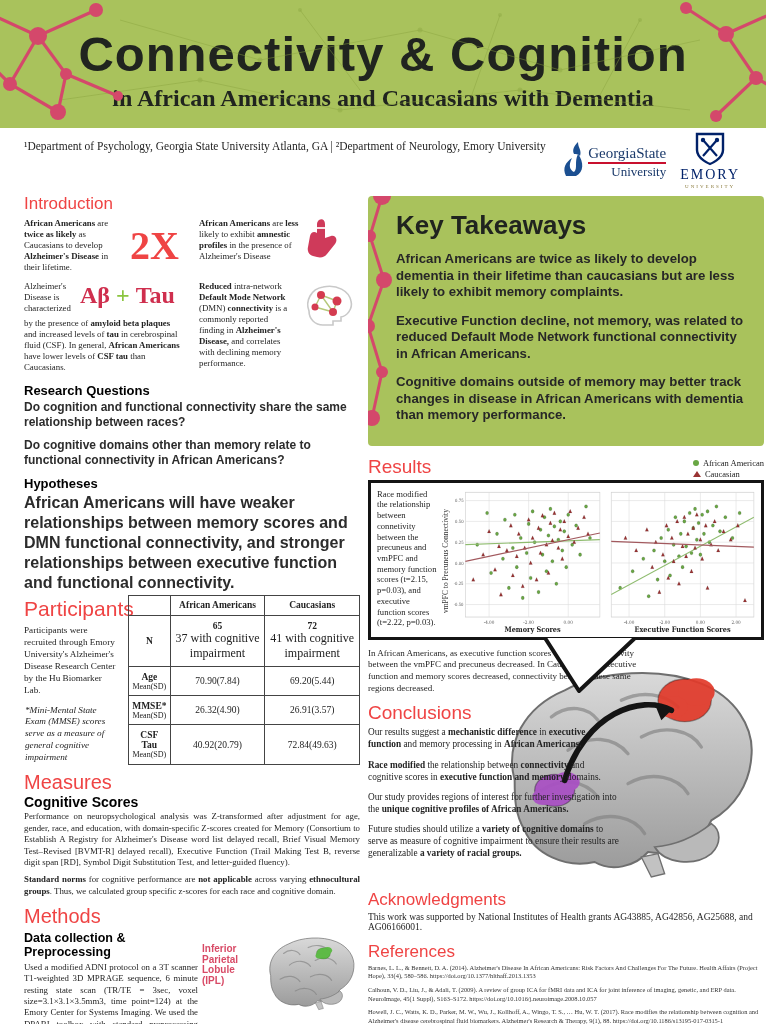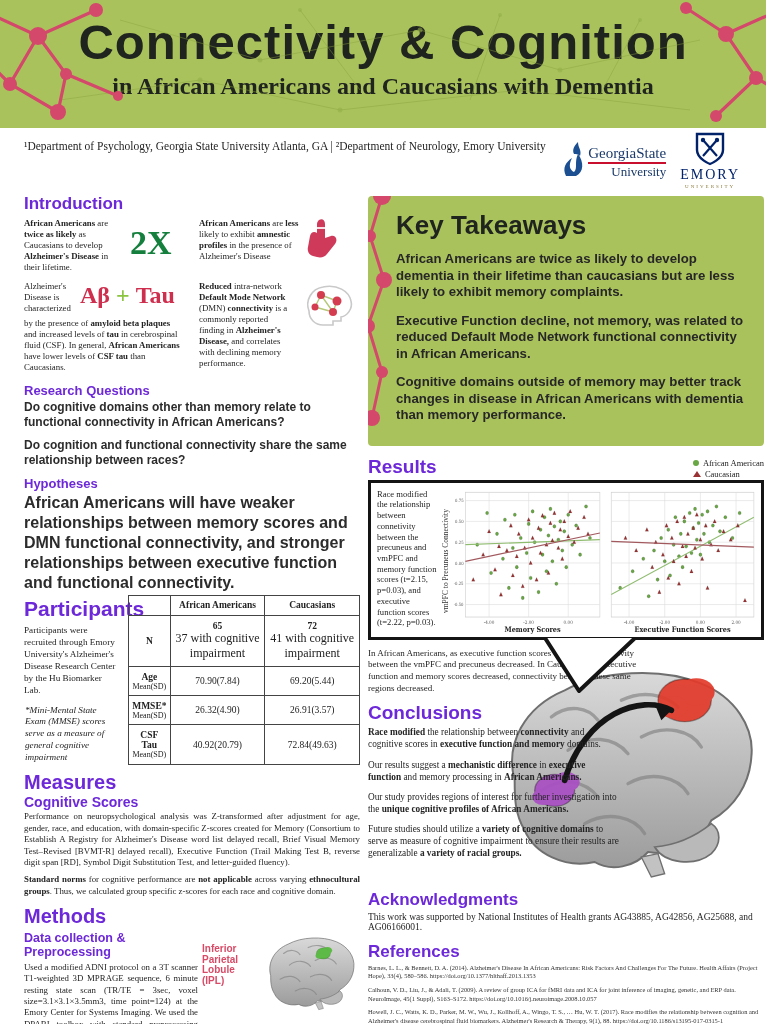--- a/index.html
+++ b/index.html
@@ -1,21 +1,21 @@
 <!DOCTYPE html>
 <html><head>
 <meta charset="utf-8">
 <style>
   html,body{margin:0;padding:0;background:#e8e8e8;}
   .poster{position:relative;width:766px;height:1024px;background:#ffffff;margin:0 auto;
           font-family:"Liberation Sans",sans-serif;overflow:hidden;}
   
   .hdr{position:relative;height:128px;background:#a9c25c;overflow:hidden;}
   .hdr .net{position:absolute;top:0;}
-  .hdr h1{margin:0;text-align:center;padding-top:18px;font-size:49px;font-weight:bold;
+  .hdr h1{margin:0;text-align:center;padding-top:30px;font-size:49px;font-weight:bold;
           color:#20241f;letter-spacing:1px;line-height:1;}
   .hdr h2{margin:0;text-align:center;font-family:"Liberation Serif",serif;font-weight:bold;
           font-size:24px;color:#20241f;padding-top:6px;}
   
   .byline{position:relative;height:64px;background:#fff;display:flex;justify-content:space-between;}
   .authors{padding:10px 0 0 24px;font-family:"Liberation Serif",serif;color:#222;}
   .authors .a1{margin:0;font-size:12.5px;}
   .authors .a2{margin:2px 0 0 0;font-size:11.5px;}
   .logos{display:flex;align-items:center;gap:14px;padding-right:26px;}
   .gsu{display:flex;align-items:flex-end;gap:2px;}
@@ -23,30 +23,30 @@
   .gsu-text .g1{font-size:15px;}
   .gsu-text .rule{height:2px;background:#c8102e;margin:1px 0;}
   .gsu-text .g2{font-size:13px;}
   .emory{text-align:center;color:#012169;font-family:"Liberation Serif",serif;line-height:1;}
   .emory .e1{font-size:14px;letter-spacing:2px;margin-top:2px;}
   .emory .e2{font-size:5px;letter-spacing:2px;color:#8a7a3b;margin-top:2px;}
   
   .cols{display:flex;}
   .left{width:336px;padding:0 0 0 24px;box-sizing:content-box;}
   .right{width:402px;padding:4px 2px 0 8px;}
-  h3.sec{margin:6px 0 4px 0;font-size:20px;font-weight:bold;color:#6d28d9;}
-  .crimson{color:#6d28d9;}
+  h3.sec{margin:6px 0 4px 0;font-size:20px;font-weight:normal;color:#ef4444;}
+  .crimson{color:#000000;}
   .serif{font-family:"Liberation Serif",serif;color:#242424;}
   .bseg{font-weight:bold;}
   
   .igrid{display:grid;grid-template-columns:1fr 1fr;gap:6px 14px;margin-top:4px;}
   .icell{font-family:"Liberation Serif",serif;font-size:8.8px;line-height:1.25;color:#242424;}
   .fact-row{display:flex;gap:4px;align-items:flex-start;}
   .fact-row p{margin:0;width:102px;}
-  .big2x{font-size:34px;font-weight:bold;color:#15803d;line-height:1;padding-top:8px;}
+  .big2x{font-size:40px;font-weight:bold;color:#ef4444;line-height:1;padding-top:8px;}
   .abtau{font-size:24px;font-weight:bold;line-height:1;white-space:nowrap;padding-top:2px;}
   .abtau .ab,.abtau .tau{color:#cf2f4e;}
   .abtau .plus{color:#8bc53f;}
   .icell p{margin:0 0 2px 0;}
   .subhead{margin:8px 0 2px 0;font-size:13px;font-weight:bold;}
   .question{margin:0 0 8px 0;font-size:12px;font-weight:bold;color:#2c2c2c;line-height:1.25;}
   .hyp{margin:0;font-size:16px;font-weight:bold;color:#2c2c2c;line-height:1.25;}
   
   .prow{display:flex;gap:8px;margin-top:2px;}
   .pinfo{width:96px;}
@@ -227,22 +227,22 @@
                   <circle cx="38" cy="20" r="4.5"></circle>
                   <circle cx="34" cy="31" r="4"></circle>
                   <circle cx="16" cy="26" r="3.5"></circle>
               </g>
             </svg>
           </div>
         </div>
       </div>
 
       <h4 class="subhead crimson">Research Questions</h4>
+      <p class="question">Do cognition and functional connectivity share the same relationship between races?</p>
       <p class="question">Do cognitive domains other than memory relate to functional connectivity in African Americans?</p>
-      <p class="question">Do cognition and functional connectivity share the same relationship between races?</p>
 
       <h4 class="subhead crimson">Hypotheses</h4>
       <p class="hyp">African Americans will have weaker relationships between memory scores and DMN functional connectivity, and stronger relationships between executive function and functional connectivity.</p>
 
       <div class="prow">
         <div class="pinfo">
           <h3 class="sec">Participants</h3>
           <p class="blurb serif">Participants were recruited through Emory University's Alzheimer's Disease Research Center by the Hu Biomarker Lab.</p>
           <p class="note serif">*Mini-Mental State Exam (MMSE) scores serve as a measure of general cognitive impairment</p>
         </div>
@@ -633,22 +633,22 @@
               </g>
               <path d="M58 78 C70 38 104 26 122 36" fill="none" stroke="#141414" stroke-width="3.4" stroke-linecap="round"></path>
            <path d="M122 36 L112 32 L116 42 Z" fill="#141414"></path>
             </svg>
           </div>
         <p class="below-text">In African Americans, as executive function scores decreased, unnectivity between the vmPFC and precuneus decreased. In Caucasians, as executive function and memory scores decreased, connectivity between these same regions decreased.</p>
         <div class="conc">
           <h3 class="sec" style="font-size:19px">Conclusions</h3>
           <div>
 
-          <p class="serif"><span class="bseg">Race modified</span><span> the relationship between </span><span class="bseg">connectivity</span><span> and cognitive scores in </span><span class="bseg">executive function and memory</span><span> domains.</span></p>
-              <p class="serif"><span>Our results suggest a </span><span class="bseg">mechanistic difference</span><span> in </span><span class="bseg">executive function</span><span> and memory processing in </span><span class="bseg">African Americans.</span></p>
+          <p class="serif"><span>Our results suggest a </span><span class="bseg">mechanistic difference</span><span> in </span><span class="bseg">executive function</span><span> and memory processing in </span><span class="bseg">African Americans.</span></p>
+              <p class="serif"><span class="bseg">Race modified</span><span> the relationship between </span><span class="bseg">connectivity</span><span> and cognitive scores in </span><span class="bseg">executive function and memory</span><span> domains.</span></p>
               <p class="serif"><span>Our study provides regions of interest for further investigation into the </span><span class="bseg">unique cognitive profiles of African Americans.</span></p>
               <p class="serif"><span>Future studies should utilize a </span><span class="bseg">variety of cognitive domains</span><span> to serve as measure of cognitive impairment to ensure their results are generalizable </span><span class="bseg">a variety of racial groups.</span></p>
             </div>
         </div>
       </div>
 
       <div class="ack">
         <h3 class="sec">Acknowledgments</h3>
         <p class="serif">This work was supported by National Institutes of Health grants AG43885, AG42856, AG25688, and AG06166001.</p>
       </div>

